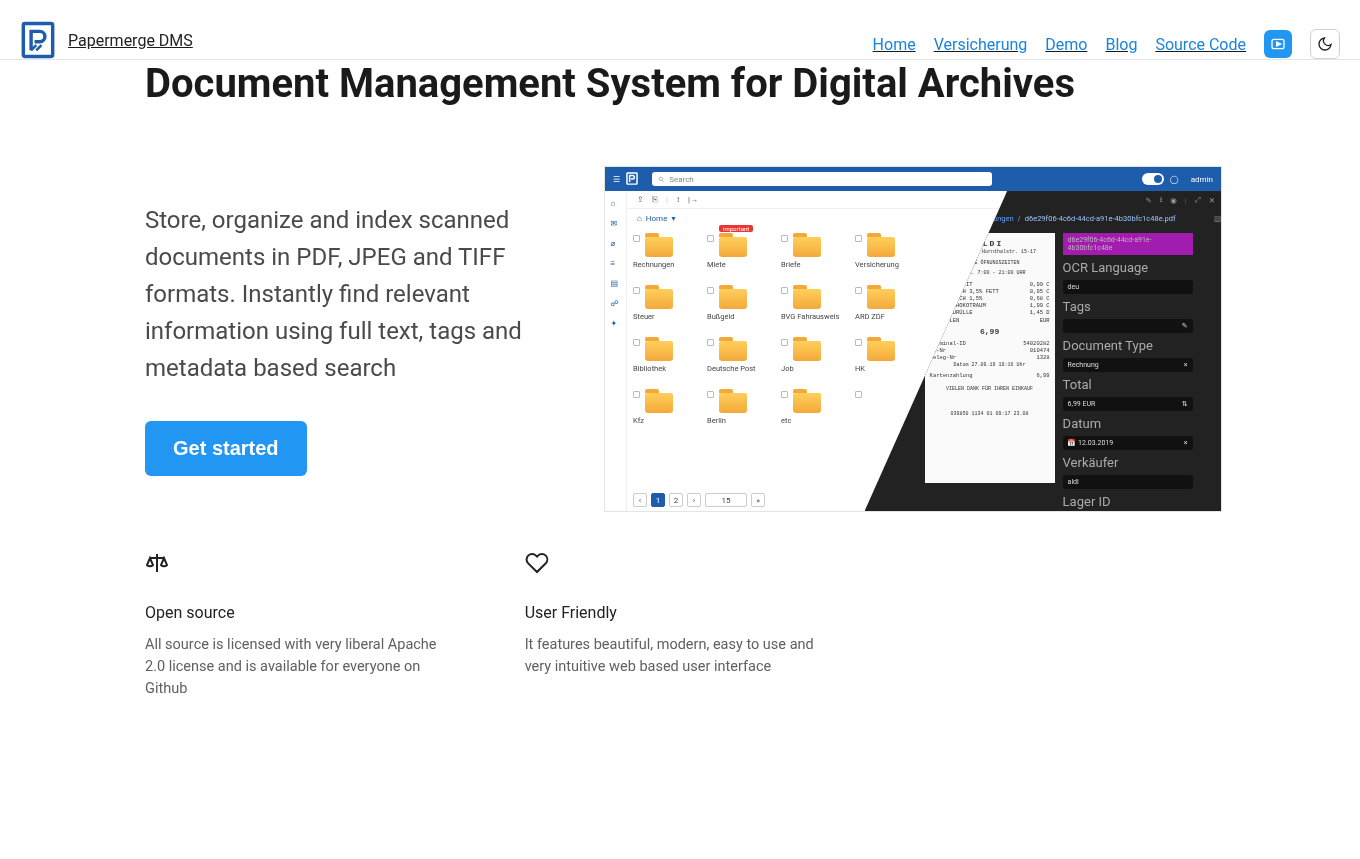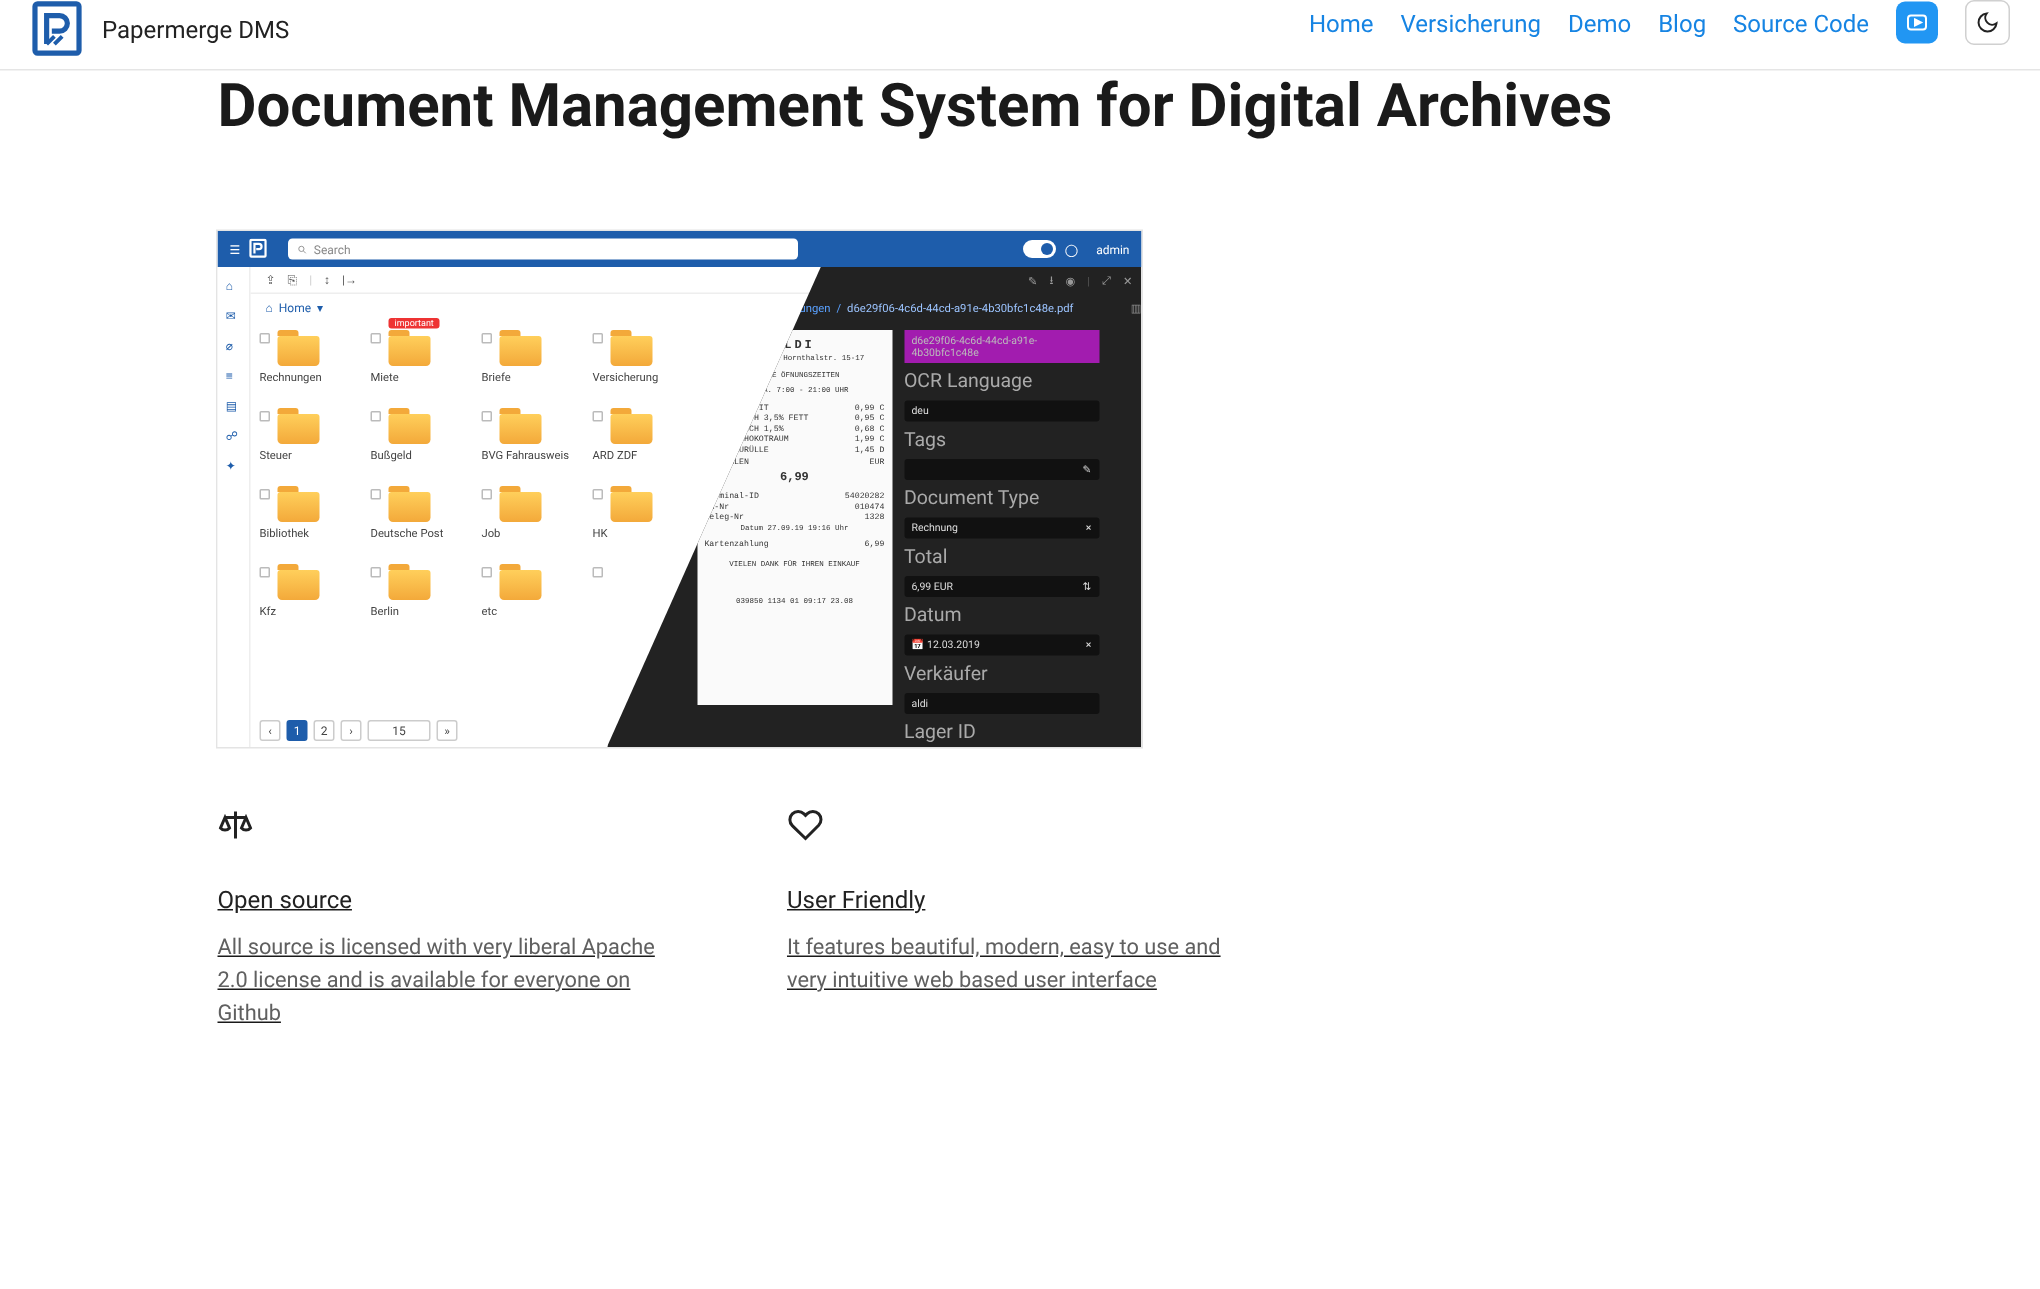--- a/index.html
+++ b/index.html
@@ -16,24 +16,25 @@
     font-family: -apple-system, BlinkMacSystemFont, "Segoe UI", Roboto,
       "Helvetica Neue", Arial, sans-serif;
     background: #fff;
     color: var(--text-dark);
     width: 1360px;
   }
 
   
   header.site-header {
     display: flex;
-    align-items: flex-start;
-    height: 47px;
+    align-items: flex-end;
+    height: 60px;
     padding: 0 20px;
     border-bottom: 1px solid var(--border-grey);
+    text-decoration: underline;
   }
   .brand { display: flex; align-items: center; gap: 12px; }
   .brand-logo {
     width: 36px; height: 38px;
     display: flex; align-items: center; justify-content: center;
   }
   .brand-name { font-size: 16px; color: #222; }
   nav.main-nav { margin-left: auto; display: flex; align-items: center; gap: 18px; }
   nav.main-nav a { color: var(--link-blue); text-decoration: none; font-size: 16px; }
   .yt-icon {
@@ -191,21 +192,21 @@
   .meta-label{ font-size:13px; color:#aaa; }
   .meta-input{
     height:14px; background:#111; border-radius:2px;
     display:flex; align-items:center; padding:0 5px; font-size:7px; color:#ddd;
     justify-content:space-between;
   }
 
   
   .features {
     max-width: 1070px; margin: 40px auto 15px; display: grid;
-    grid-template-columns: repeat(3, 1fr); gap: 69px; text-decoration: underline;
+    grid-template-columns: repeat(3, 1fr); gap: 69px;
   }
   .feature svg { width: 24px; height: 24px; stroke:#222; fill:none; stroke-width:2;}
   .feature h3 { font-size: 16px; font-weight: 400; margin-top: 24px; color:#222;}
   .feature p  { font-size: 14.5px; color: var(--text-grey); margin-top: 12px; line-height:1.5;}
 </style>
 </head>
 <body>
 
 <header class="site-header">
   <div class="brand">
@@ -235,20 +236,24 @@
         <path d="M21 12.8A9 9 0 1 1 11.2 3 7 7 0 0 0 21 12.8z"></path>
       </svg>
     </span>
   </nav>
 </header>
 
 <div class="hero-wrap">
   <h1 class="hero-title">Document Management System for Digital Archives</h1>
 
   <div class="hero-row">
+    <div class="hero-text">
+      <p class="hero-lead">Store, organize and index scanned documents in PDF, JPEG and TIFF formats. Instantly find relevant information using full text, tags and metadata based search</p>
+      <button class="cta-button">Get started</button>
+    </div>
 
     <div class="hero-shot">
       <div class="app-mock">
 
         <div class="mock-topbar">
           <span>☰</span>
           <span>
             <svg viewBox="0 0 40 44" width="12" height="13">
                 <rect x="3" y="3" width="34" height="38" rx="2" fill="none" stroke="#fff" stroke-width="5"></rect>
                 <path d="M12 34 V12 h10 a6 6 0 0 1 0 12 h-6" fill="none" stroke="#fff" stroke-width="5"></path>

